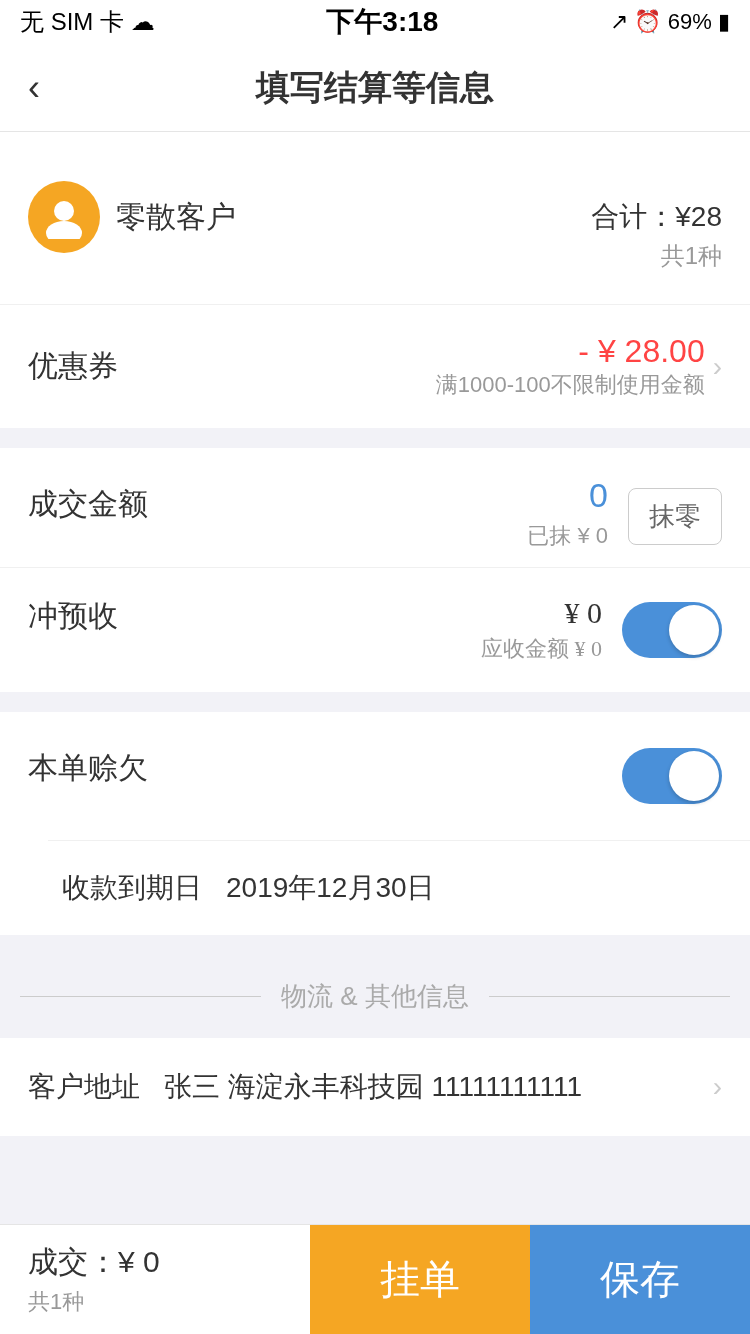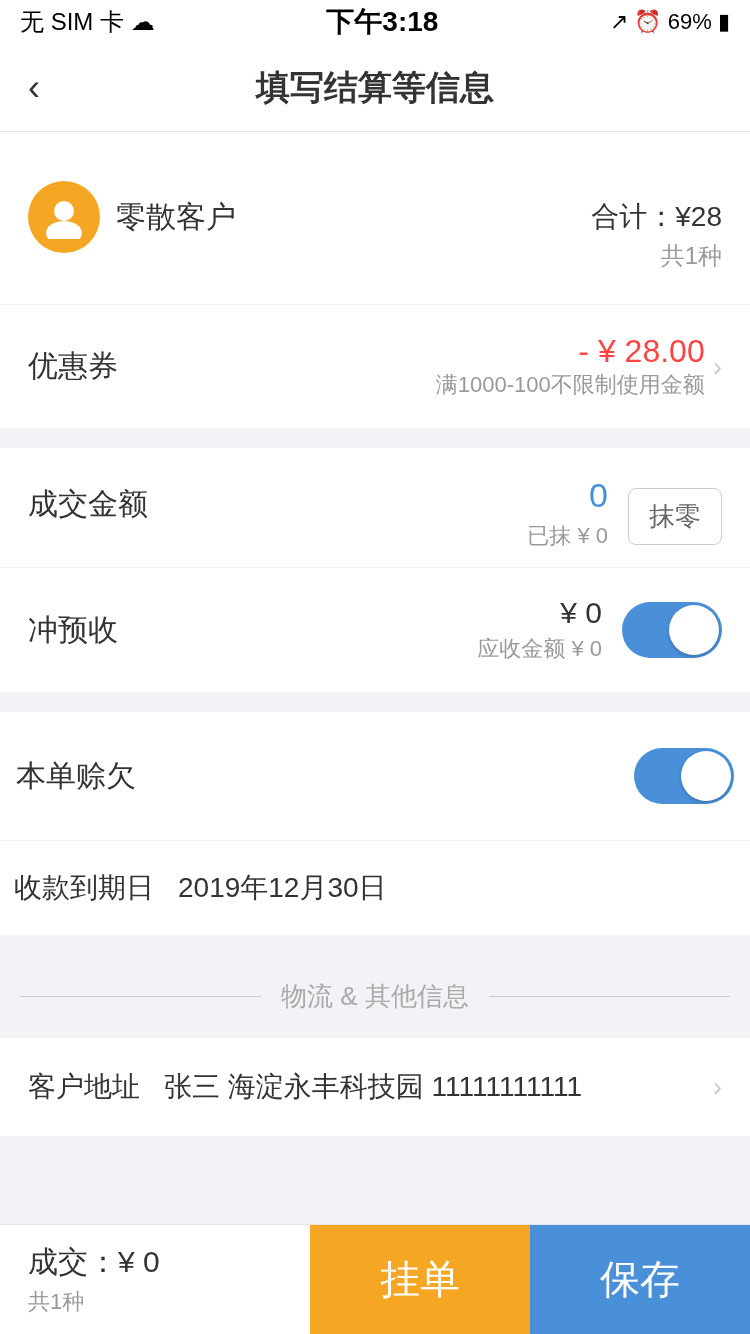--- a/index.html
+++ b/index.html
@@ -129,22 +129,22 @@
       background: #fff;
       margin-top: 12px;
       cursor: pointer;
     }
 
     
     .prereceive-row {
       background: #fff;
       padding: 28px 28px;
       display: flex;
-      align-items: center;
-      justify-content: space-between;
+      justify-content: space-between;
+      font-family: Liberation Serif, serif;
     }
     .prereceive-label { font-size: 30px; color: #333; }
     .prereceive-right { display: flex; align-items: center; gap: 20px; }
     .prereceive-amount-box { text-align: right; }
     .prereceive-amount { font-size: 30px; color: #333; }
     .prereceive-receivable { font-size: 22px; color: #999; margin-top: 4px; }
 
     
     .toggle {
       width: 100px;
@@ -161,34 +161,34 @@
       background: #fff;
       position: absolute;
       top: 3px;
       right: 3px;
       box-shadow: 0 2px 4px rgba(0,0,0,0.2);
     }
 
     
     .credit-row {
       background: #fff;
-      padding: 36px 16px;
-      display: flex;
-      align-items: center;
+      padding: 36px 28px;
+      display: flex;
       justify-content: space-between;
     }
     .credit-label { font-size: 30px; color: #333; }
 
     
     .duedate-row {
       background: #fff;
       padding: 28px 14px;
       display: flex;
       align-items: center;
       border-top: 1px solid #f0f0f0;
+      margin-left: 48px;
     }
     .duedate-label { font-size: 28px; color: #333; margin-right: 24px; }
     .duedate-value { font-size: 28px; color: #333; }
 
     
     .logistics-section {
       background: #f2f2f7;
       padding: 24px 0;
       display: flex;
       align-items: center;

